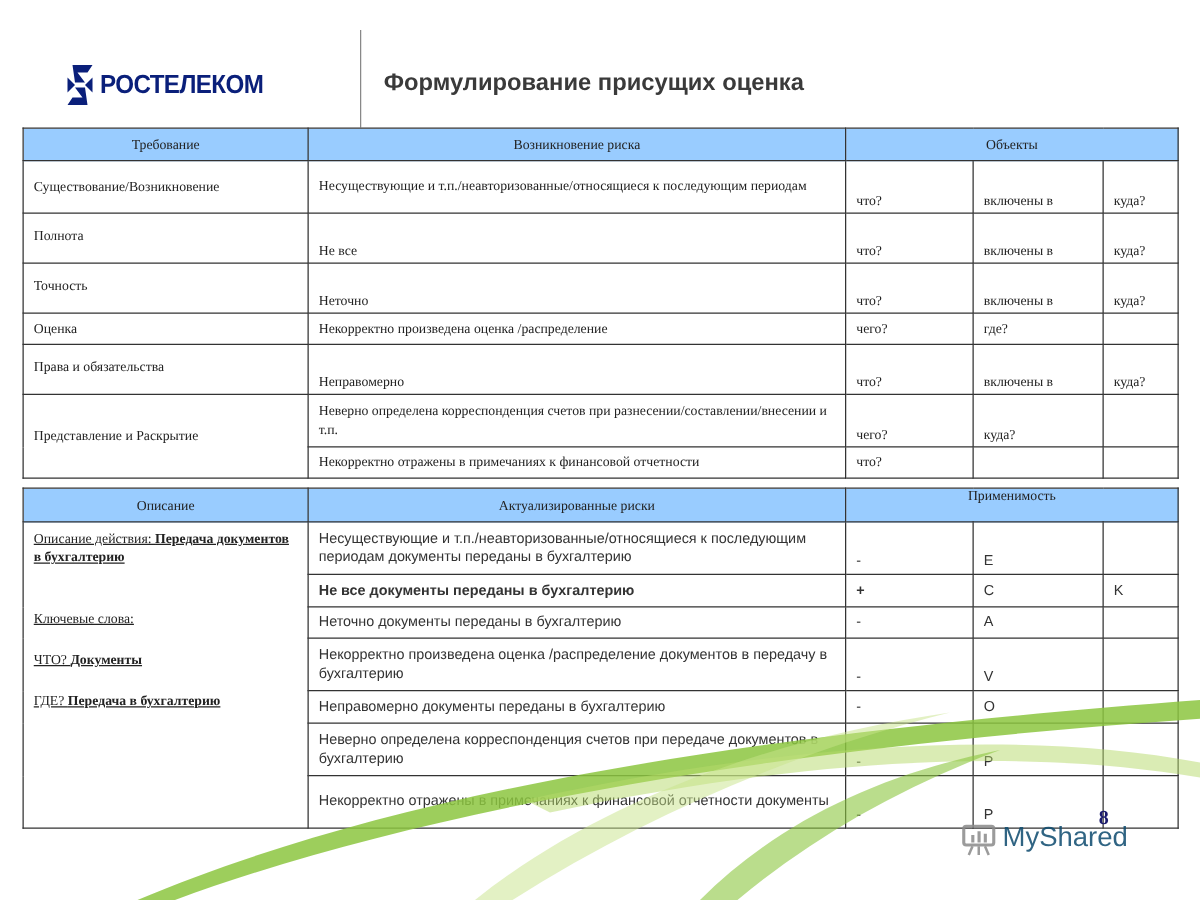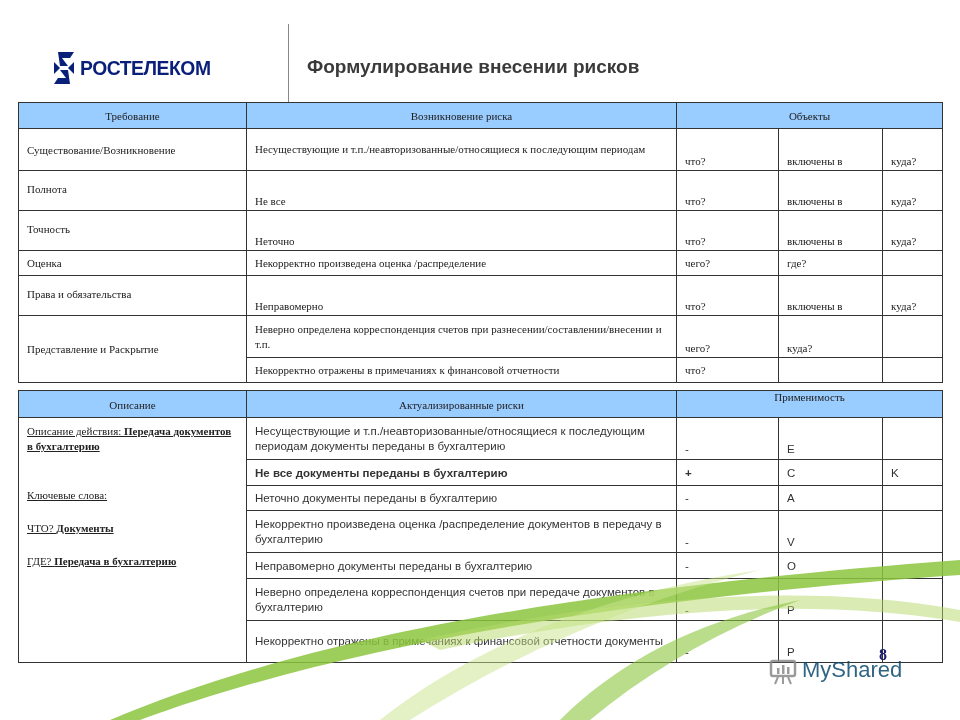--- a/index.html
+++ b/index.html
@@ -51,21 +51,21 @@
 <div class="logo">
   <svg class="logo-mark" viewBox="0 0 24 32">
     <polygon points="6,0 22,0 18,6 10,6 16,14 8,14" fill="#0a1f7a"></polygon>
     <polygon points="2,10 8,16 2,22" fill="#0a1f7a"></polygon>
     <polygon points="18,32 2,32 6,26 14,26 8,18 16,18" fill="#0a1f7a"></polygon>
     <polygon points="22,10 16,16 22,22" fill="#0a1f7a"></polygon>
   </svg>
   <span class="logo-text">РОСТЕЛЕКОМ</span>
 </div>
 <div class="vsep"></div>
-<div class="title">Формулирование внесении рисков</div>
+<div class="title">Формулирование присущих оценка</div>
 
 <table id="t1">
   <colgroup>
     <col style="width:228px">
       <col style="width:430px">
       <col style="width:102px">
       <col style="width:104px">
       <col style="width:60px">
   </colgroup>
   <tbody>

